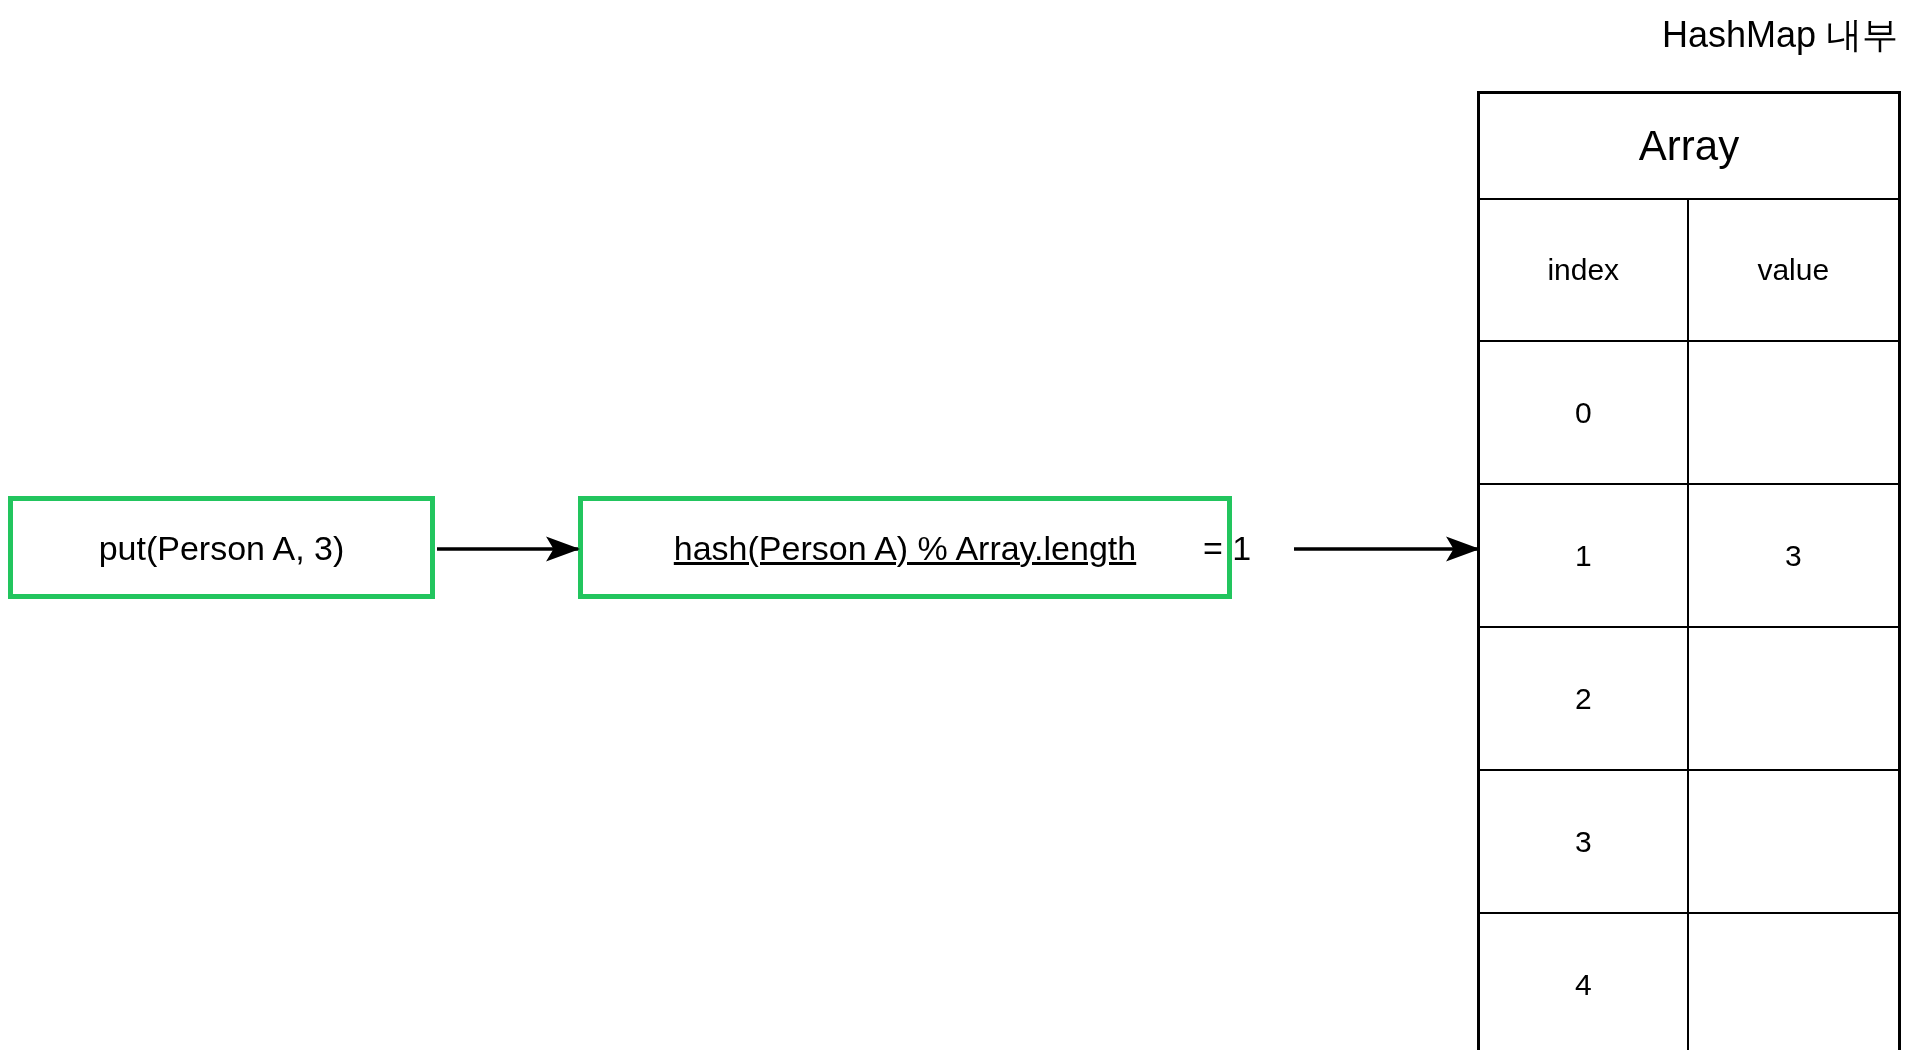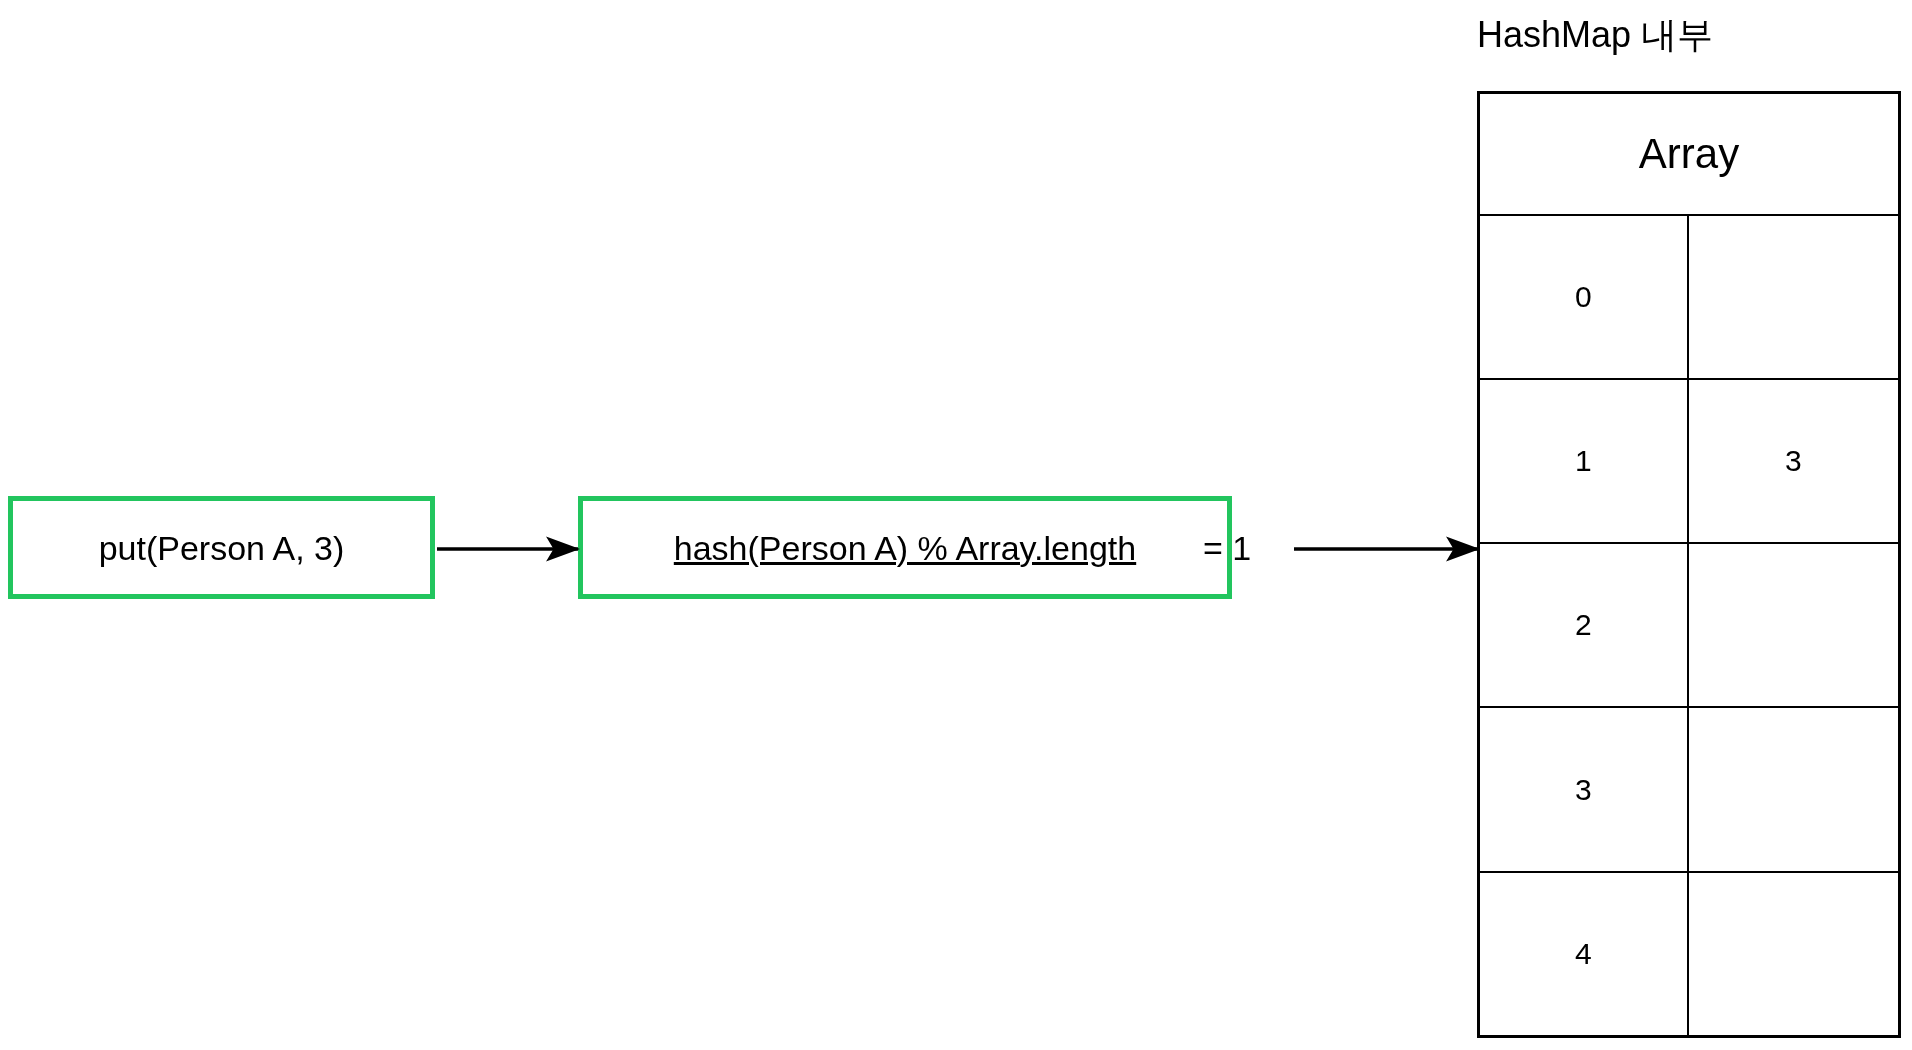--- a/index.html
+++ b/index.html
@@ -68,21 +68,21 @@
     inset: 0;
     pointer-events: none;
   }
 
   
   .diagram-title {
     position: absolute;
     left: 1477px;
     top: 15px;
     width: 421px;
-    text-align: left;
+    text-align: right;
     font-size: 36px;
     line-height: 1.1;
     white-space: nowrap;
   }
 
   
   .array-table {
     position: absolute;
     left: 1477px;
     top: 91px;
@@ -156,20 +156,24 @@
   <table class="array-table">
     <colgroup>
       <col class="col-index">
       <col class="col-value">
     </colgroup>
     <tbody>
       <tr>
         <td class="title-cell" colspan="2">Array</td>
       </tr>
       <tr>
+        <td class="head-cell">index</td>
+        <td class="head-cell">value</td>
+      </tr>
+      <tr>
         <td class="body-cell">0</td>
         <td class="body-cell"></td>
       </tr>
       <tr>
         <td class="body-cell">1</td>
         <td class="body-cell">3</td>
       </tr>
       <tr>
         <td class="body-cell">2</td>
         <td class="body-cell"></td>

